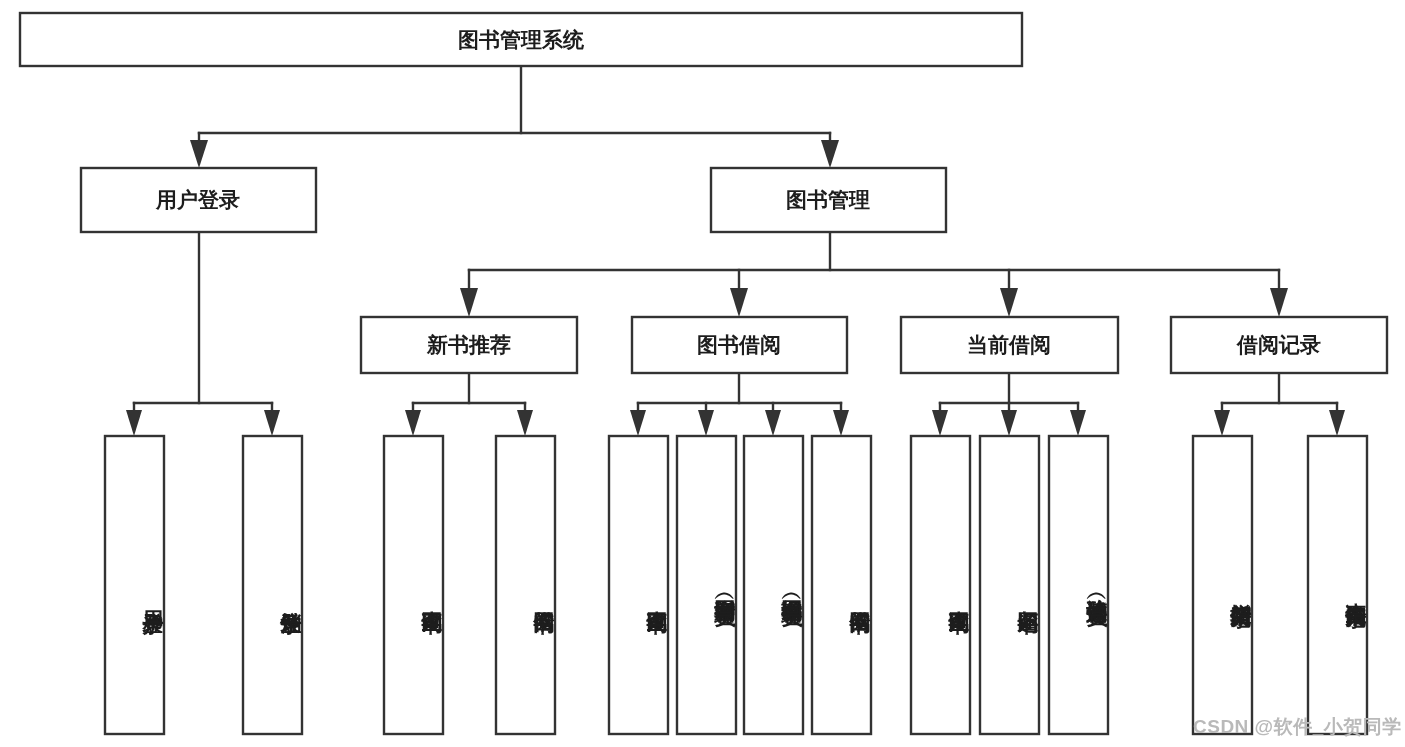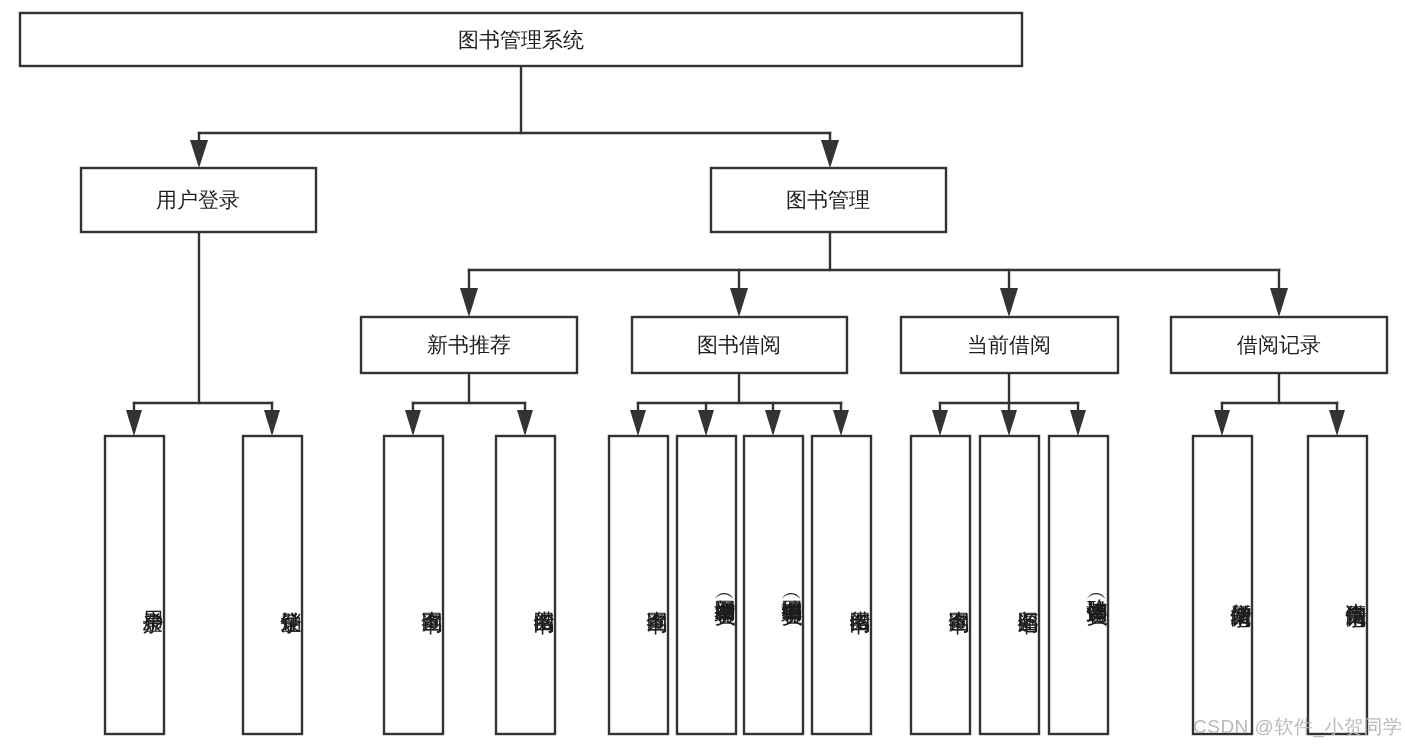--- a/index.html
+++ b/index.html
@@ -11,20 +11,21 @@
     width: 1405px;
     height: 747px;
     font-family: "Liberation Sans", "DejaVu Sans", sans-serif;
     overflow: hidden;
     position: relative;
   }
   #diagram-root {
     position: relative;
     width: 1405px;
     height: 652px;
+    font-weight: bold;
   }
   svg#tree-svg {
     position: absolute;
     top: 0;
     left: 0;
     width: 1405px;
     height: 747px;
     display: block;
   }
   .node-box {

